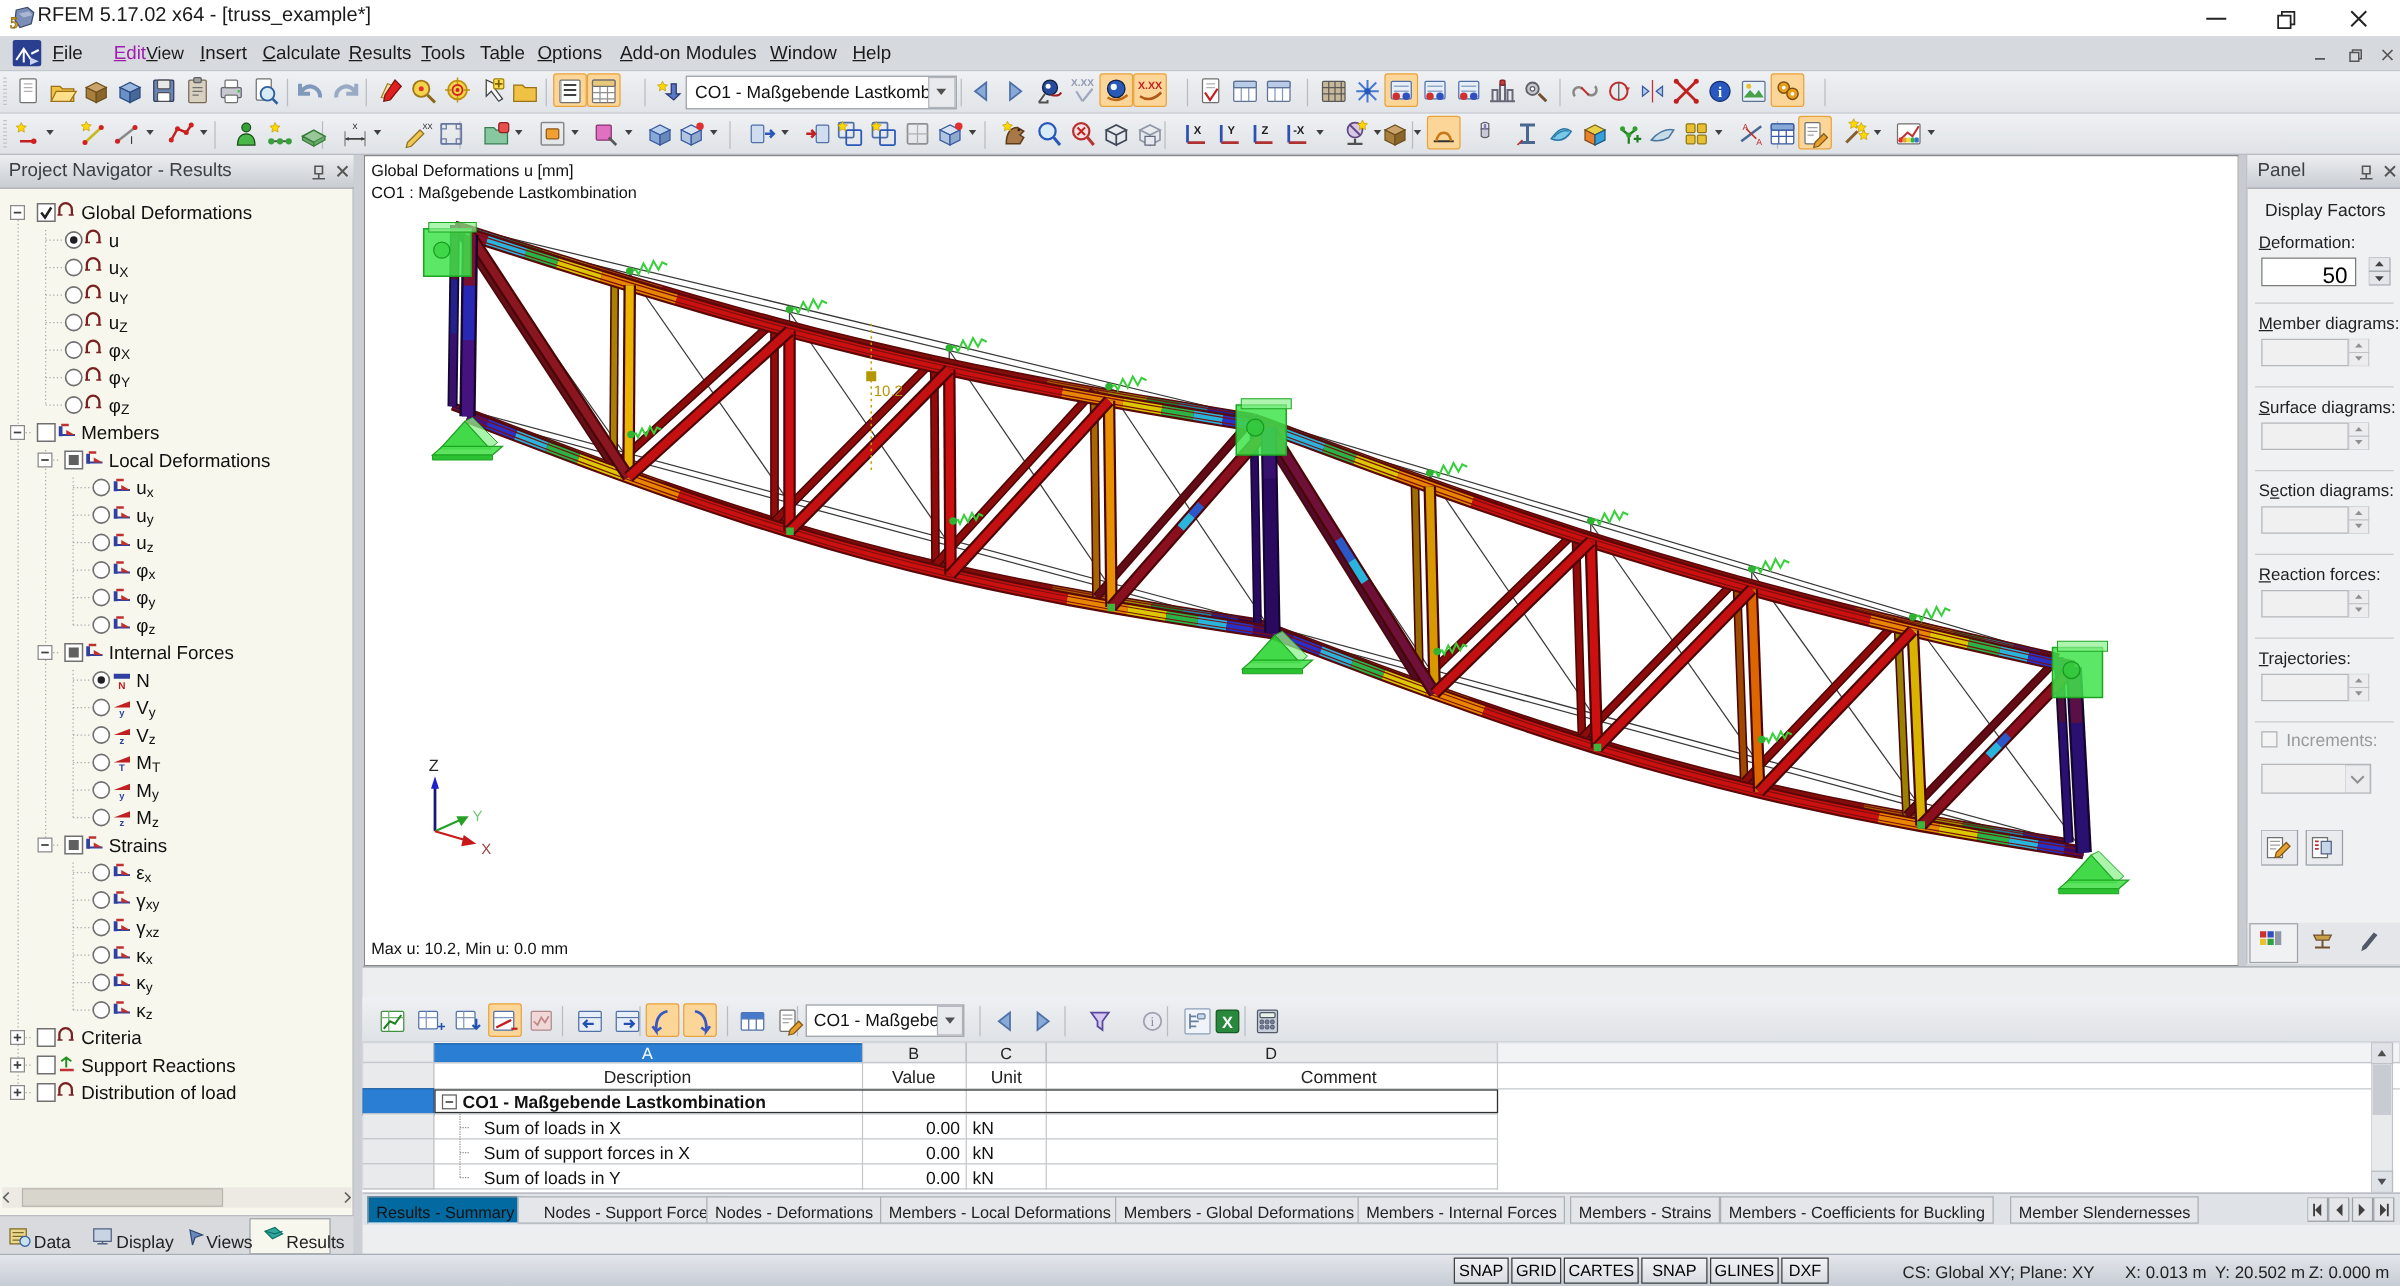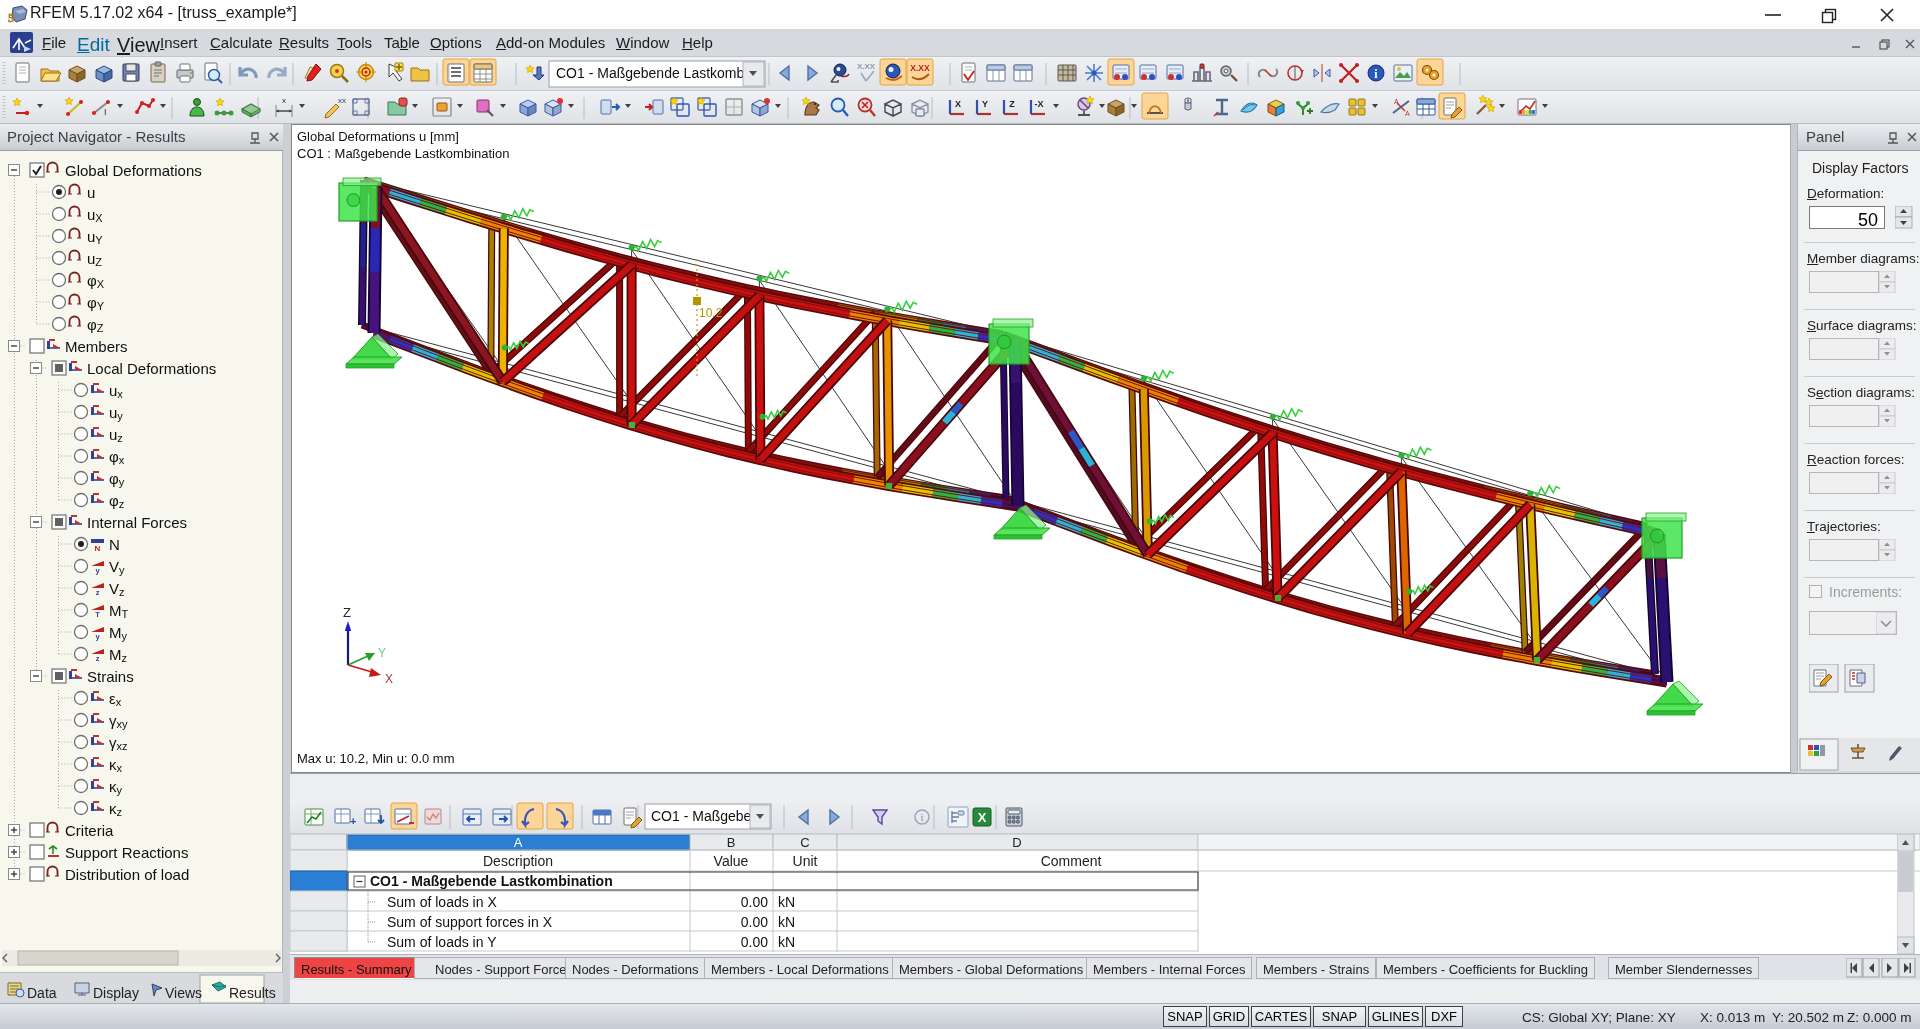--- a/index.html
+++ b/index.html
@@ -20,22 +20,22 @@
   <path d="M126,9 l12,12 M138,9 l-12,12" stroke="#222" stroke-width="1.6"></path>
  </svg>
 </div>
 <div class="abs" style="left:0;top:29px;width:1920px;height:28px;background:#d6dade;border-bottom:1px solid #c2c6ca">
     <svg class="abs" style="left:10px;top:3px" width="24" height="22">
       <rect x="0" y="0" width="23" height="21" rx="2" fill="#2a3f8f"></rect>
       <path d="M3,16 l6,-9 6,9 M9,7 v11 M15,11 l6,-3" stroke="#fff" stroke-width="1.6" fill="none"></path>
       <path d="M14,14 l7,3 -7,3z" fill="#c8d4f0"></path>
     </svg>
     <div class="abs" style="left:42px;top:5px;font-size:15px;color:#1a1a1a"><span style="text-decoration:underline">F</span>ile</div>
-    <div class="abs" style="left:77px;top:5px;font-size:19px;color:#0369a1"><span style="text-decoration:underline">E</span>dit</div>
-    <div class="abs" style="left:117px;top:5px;font-size:20px;color:#1a1a1a"><span style="text-decoration:underline">V</span>iew</div>
+    <div class="abs" style="left:91px;top:5px;font-size:15px;color:#a21caf"><span style="text-decoration:underline">E</span>dit</div>
+    <div class="abs" style="left:117px;top:5px;font-size:14px;color:#1a1a1a"><span style="text-decoration:underline">V</span>iew</div>
     <div class="abs" style="left:160px;top:5px;font-size:15px;color:#1a1a1a"><span style="text-decoration:underline">I</span>nsert</div>
     <div class="abs" style="left:210px;top:5px;font-size:15px;color:#1a1a1a"><span style="text-decoration:underline">C</span>alculate</div>
     <div class="abs" style="left:279px;top:5px;font-size:15px;color:#1a1a1a"><span style="text-decoration:underline">R</span>esults</div>
     <div class="abs" style="left:337px;top:5px;font-size:15px;color:#1a1a1a"><span style="text-decoration:underline">T</span>ools</div>
     <div class="abs" style="left:384px;top:5px;font-size:15px;color:#1a1a1a">Ta<span style="text-decoration:underline">b</span>le</div>
     <div class="abs" style="left:430px;top:5px;font-size:15px;color:#1a1a1a"><span style="text-decoration:underline">O</span>ptions</div>
     <div class="abs" style="left:496px;top:5px;font-size:15px;color:#1a1a1a"><span style="text-decoration:underline">A</span>dd-on Modules</div>
     <div class="abs" style="left:616px;top:5px;font-size:15px;color:#1a1a1a"><span style="text-decoration:underline">W</span>indow</div>
     <div class="abs" style="left:682px;top:5px;font-size:15px;color:#1a1a1a"><span style="text-decoration:underline">H</span>elp</div>
     <svg class="abs" style="left:1850px;top:8px" width="70" height="14">
@@ -1160,21 +1160,21 @@
 <svg class="abs" style="left:1607px;top:0" width="18" height="120">
         <rect x="0" y="0" width="17" height="120" fill="#e8eaec" stroke="#c0c4ca"></rect>
         <rect x="0" y="0" width="17" height="17" fill="#dfe2e6" stroke="#b8bcc2"></rect>
         <path d="M5,11 l3.5,-5 3.5,5 z" fill="#505050"></path>
         <rect x="0" y="103" width="17" height="17" fill="#dfe2e6" stroke="#b8bcc2"></rect>
         <path d="M5,109 l7,0 -3.5,5 z" fill="#505050"></path>
         <rect x="1" y="18" width="15" height="40" fill="#c8ccd2"></rect>
       </svg>
 </div>
     <div class="abs" style="left:0;top:180px;width:1630px;height:26px;background:#dfe2e6;border-top:1px solid #b0b4ba">
-      <div class="abs" style="left:4px;top:2px;height:22px;background:#ef4444;border:1px solid #8a9098;border-bottom:1px solid #fff;font-size:13px;color:#111;padding:4px 6px 0 6px;white-space:nowrap">Results - Summary</div>
+      <div class="abs" style="left:4px;top:2px;height:22px;background:#0369a1;border:1px solid #8a9098;border-bottom:1px solid #fff;font-size:13px;color:#111;padding:4px 6px 0 6px;white-space:nowrap">Results - Summary</div>
       <div class="abs" style="left:124px;top:2px;height:22px;background:#e4e6e9;border:1px solid #aab0b6;font-size:13px;color:#222;padding:4px 6px 0 20px;white-space:nowrap">Nodes - Support Forces</div>
       <div class="abs" style="left:275px;top:2px;height:22px;background:#e4e6e9;border:1px solid #aab0b6;font-size:13px;color:#222;padding:4px 6px 0 6px;white-space:nowrap">Nodes - Deformations</div>
       <div class="abs" style="left:414px;top:2px;height:22px;background:#e4e6e9;border:1px solid #aab0b6;font-size:13px;color:#222;padding:4px 6px 0 6px;white-space:nowrap">Members - Local Deformations</div>
       <div class="abs" style="left:602px;top:2px;height:22px;background:#e4e6e9;border:1px solid #aab0b6;font-size:13px;color:#222;padding:4px 6px 0 6px;white-space:nowrap">Members - Global Deformations</div>
       <div class="abs" style="left:796px;top:2px;height:22px;background:#e4e6e9;border:1px solid #aab0b6;font-size:13px;color:#222;padding:4px 6px 0 6px;white-space:nowrap">Members - Internal Forces</div>
       <div class="abs" style="left:966px;top:2px;height:22px;background:#e4e6e9;border:1px solid #aab0b6;font-size:13px;color:#222;padding:4px 6px 0 6px;white-space:nowrap">Members - Strains</div>
       <div class="abs" style="left:1086px;top:2px;height:22px;background:#e4e6e9;border:1px solid #aab0b6;font-size:13px;color:#222;padding:4px 6px 0 6px;white-space:nowrap">Members - Coefficients for Buckling</div>
       <div class="abs" style="left:1318px;top:2px;height:22px;background:#e4e6e9;border:1px solid #aab0b6;font-size:13px;color:#222;padding:4px 6px 0 6px;white-space:nowrap">Member Slendernesses</div>
       <svg class="abs" style="left:1556px;top:3px" width="70" height="20">
 <g fill="#e4e6e9" stroke="#9aa0a6">

